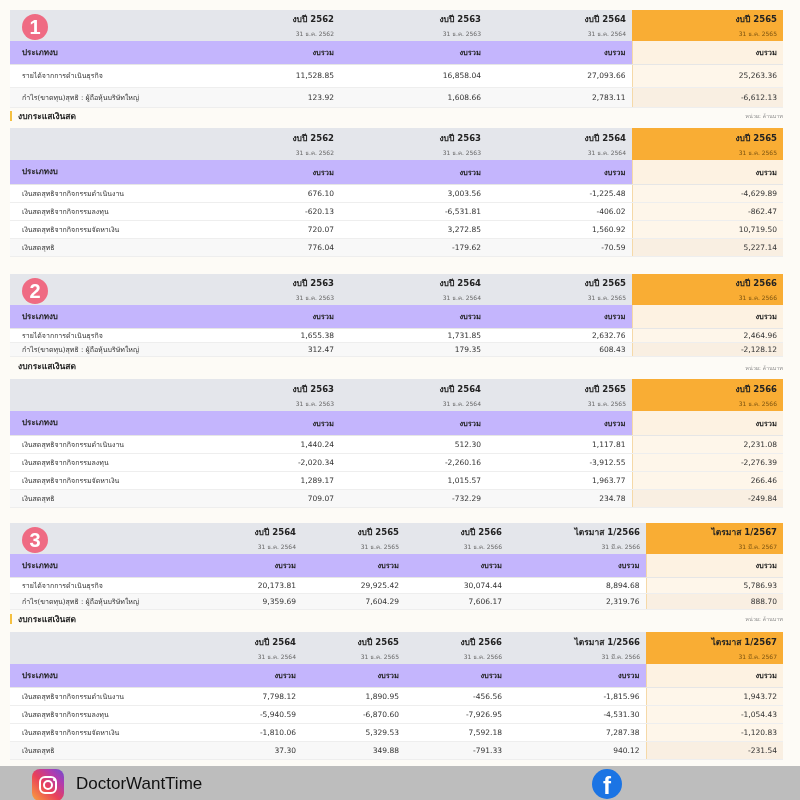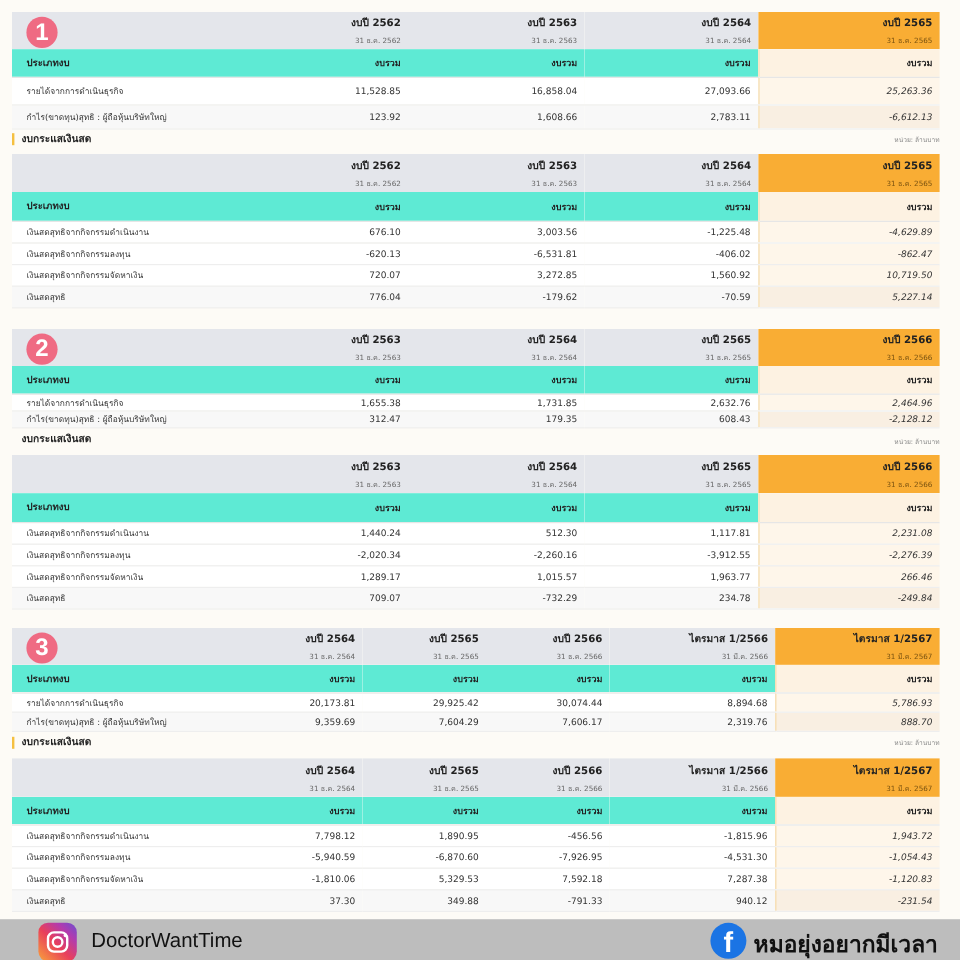--- a/index.html
+++ b/index.html
@@ -12,26 +12,26 @@
   }
   .block { position: absolute; left: 10px; width: 773px; }
   table { border-collapse: collapse; width: 100%; table-layout: fixed; }
   td, th { font-size: 7.5px; padding: 0 6px; text-align: right; white-space: nowrap; overflow: hidden; }
   td.lbl, th.lbl { text-align: left; padding-left: 12px; }
   tr.head th { background: #e4e6eb; font-weight: bold; color: #222; vertical-align: middle; }
   tr.head th .yr { display: block; font-size: 8.5px; font-weight: bold; }
   tr.head th .dt { display: block; font-size: 6px; color: #666; font-weight: normal; margin-top: 3px; }
   tr.head th.hl { background: #f9ad34; }
   tr.head th.hl .dt { color: #7a5210; }
-  tr.sub td { background: #5eead4; font-weight: bold; color: #222; font-size: 7.5px; border-bottom: 1px solid #e6e6e6; }
+  tr.sub td { background: #c4b5fd; font-weight: bold; color: #222; font-size: 7.5px; border-bottom: 1px solid #e6e6e6; }
   tr.sub td.lbl { font-size: 8px; }
   tr.sub td.hl { background: #fdf2e2; }
   tr.row td { background: #ffffff; color: #333; border-bottom: 1px solid #eeeeee; }
   tr.row.alt td { background: #f8f8f8; }
-  tr.row td.hl { background: #fef6ea; border-left: 1px solid #f5d9a8; font-style: italic; }
+  tr.row td.hl { background: #fef6ea; border-left: 1px solid #f5d9a8; }
   tr.row.alt td.hl { background: #f9efe2; }
   tr.sub td.hl { border-left: 1px solid #f5d9a8; }
   td.lbl { color: #444; font-size: 7px; }
   .badge {
     position: absolute; width: 26px; height: 26px; border-radius: 50%;
     background: #ef6b83; color: #fff; font-weight: bold; font-size: 20px;
     text-align: center; line-height: 26px; left: 12px; top: 4px;
     font-family: "Liberation Sans", sans-serif;
   }
   .cf-title {
@@ -454,14 +454,13 @@
 </div>
 
 <div class="footer">
   <div class="ig-icon">
     <div class="ring"></div>
       <div class="lens"></div>
       <div class="dot"></div>
   </div>
   <div class="ig-name">DoctorWantTime</div>
   <div class="fb-icon">f</div>
-  <div class="fb-name">หมอยุ่งอยากมีเวลา</div>
 </div>
 
 </body></html>

